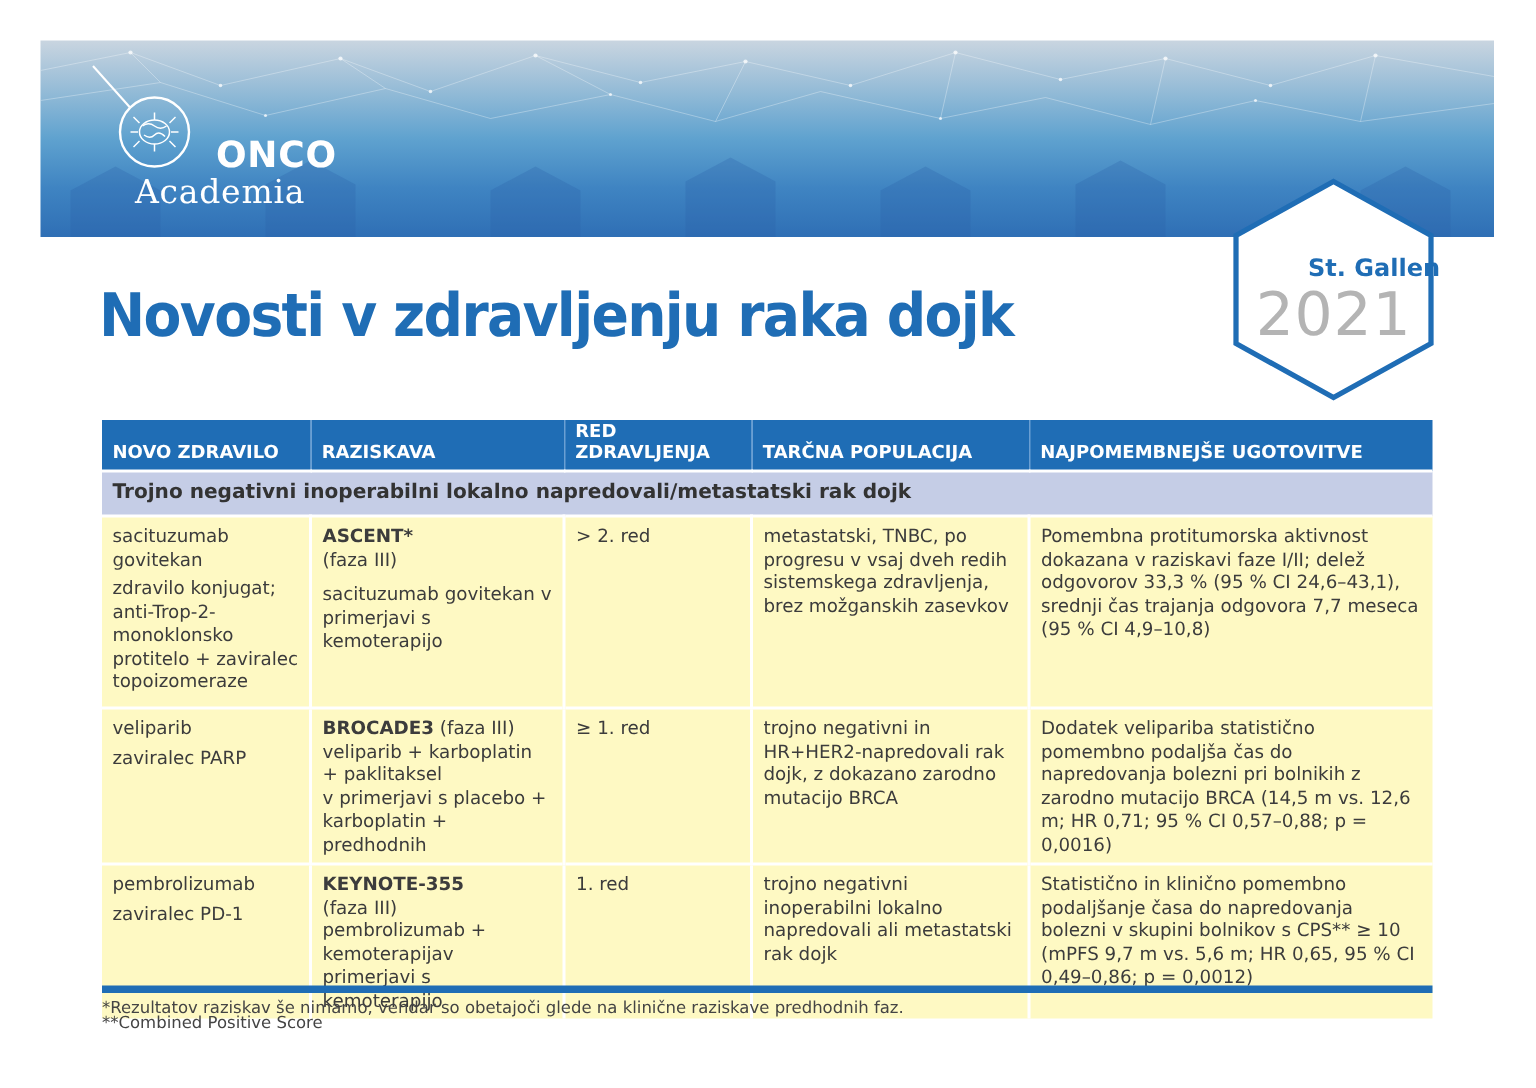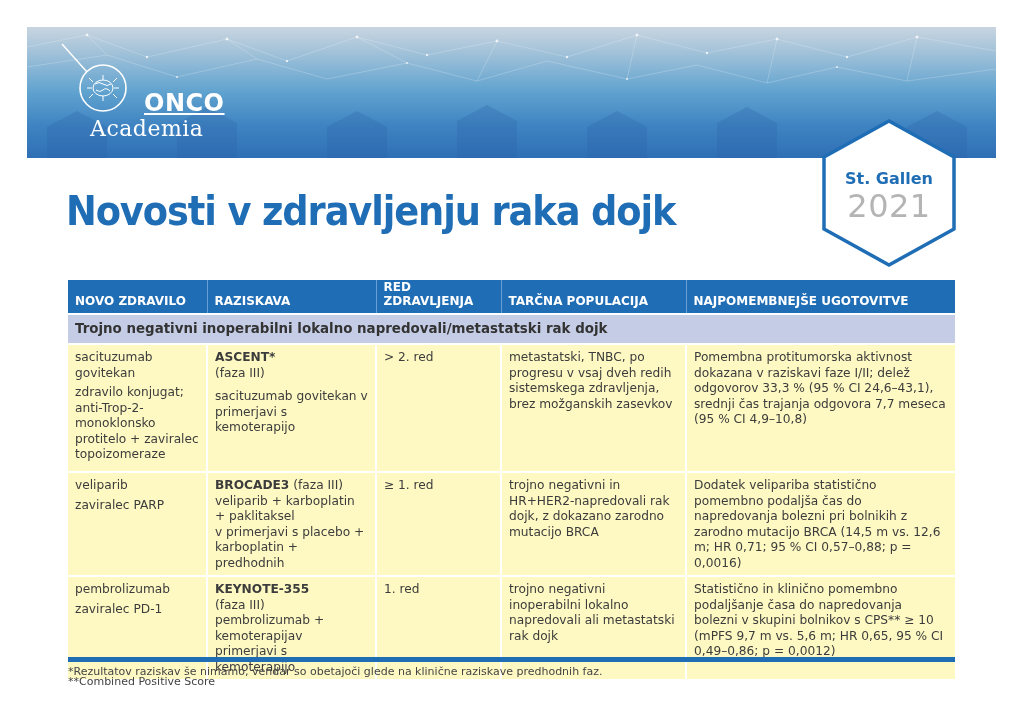--- a/index.html
+++ b/index.html
@@ -23,26 +23,26 @@
   }
 
   .page-title {
     position: absolute; left: 66px; top: 188px;
     font-family: "DejaVu Sans", sans-serif; font-weight: bold; font-size: 40px; color: #1f6db5;
     letter-spacing: -1.2px; transform: scaleX(0.92); transform-origin: left top;
   }
 
   .badge { position: absolute; left: 818px; top: 117px; width: 142px; height: 152px; }
   .badge-event {
-    position: absolute; left: 0; width: 142px; top: 52px; text-align: center;
+    position: absolute; left: 0; width: 142px; top: 52px; text-align: right;
     font-weight: bold; font-size: 16px; color: #1f6db5;
   }
   .badge-year {
     position: absolute; left: 0; width: 142px; top: 70px; text-align: center;
-    font-size: 32px; color: #b4b4b4; letter-spacing: 0.5px;
+    font-size: 40px; color: #b4b4b4; letter-spacing: 0.5px;
   }
 
   table.main {
     position: absolute; left: 68px; top: 280px; width: 887px;
     border-collapse: collapse; table-layout: fixed;
     font-size: 12.2px; line-height: 15.5px; color: #3c3c3c;
   }
   table.main th {
     background: #1f6db5; color: #ffffff; text-align: left; vertical-align: bottom;
     font-weight: bold; font-size: 12px; line-height: 14px; padding: 0 7px 5px 7px; height: 28px;
@@ -121,21 +121,21 @@
           <line x1="48" y1="39" x2="48" y2="34"></line>
         <line x1="58" y1="41" x2="62" y2="37"></line>
           <line x1="58" y1="53" x2="62" y2="57"></line>
         <line x1="38" y1="53" x2="34" y2="57"></line>
           <line x1="48" y1="55" x2="48" y2="60"></line>
         <line x1="37" y1="47" x2="32" y2="47"></line>
           <line x1="59" y1="47" x2="64" y2="47"></line>
       </g>
     </svg>
   </div>
-  <div class="logo-text-onco" style="left:117px;top:62px;text-decoration:underline;">ONCO</div>
+  <div class="logo-text-onco" style="left:117px;top:62px;">ONCO</div>
   <div class="logo-text-acad" style="left:63px;top:89px;">Academia</div>
 </div>
 
 <div class="badge">
   <svg width="142" height="152" style="position:absolute;left:0;top:0;">
     <polygon points="71,4 136,40 136,112 71,148 6,112 6,40" fill="#ffffff" stroke="#1f6db5" stroke-width="3.5"></polygon>
   </svg>
   <div class="badge-event">St. Gallen</div>
   <div class="badge-year">2021</div>
 </div>

